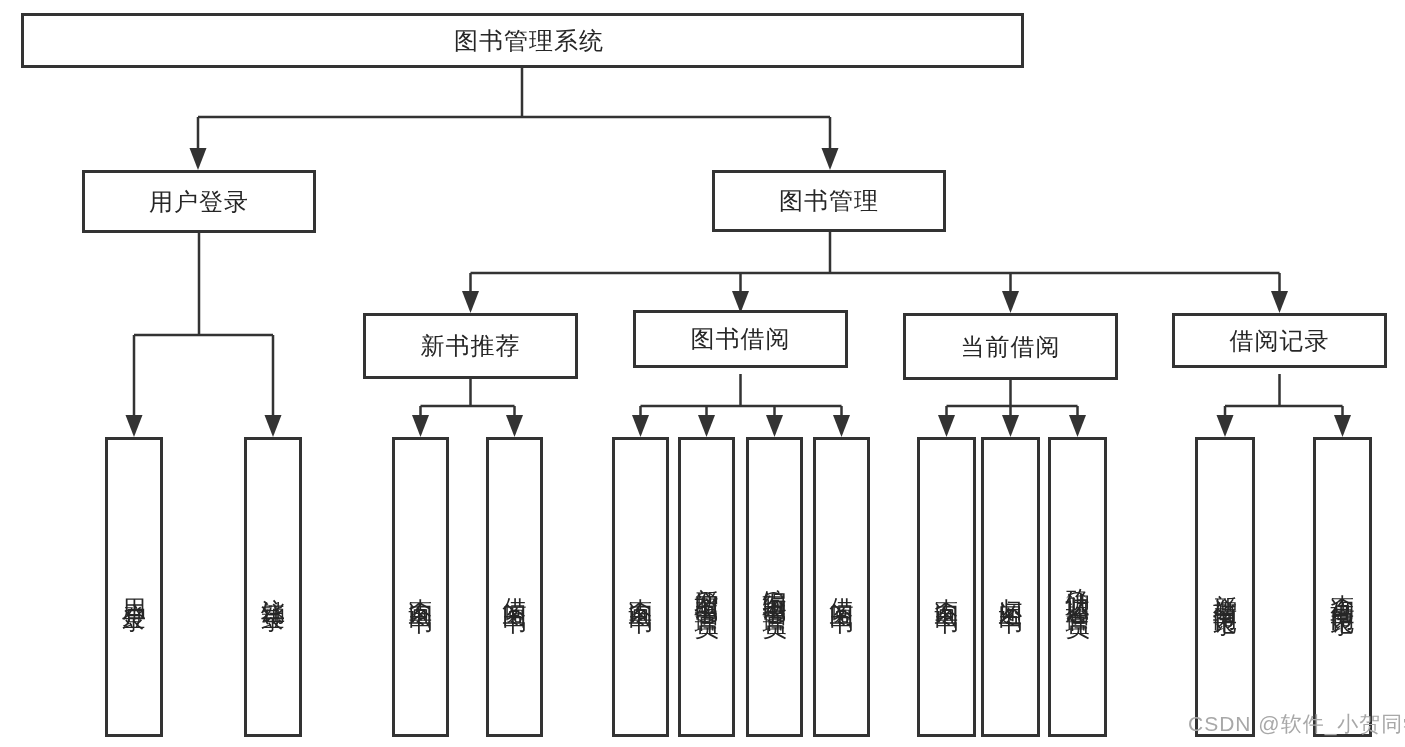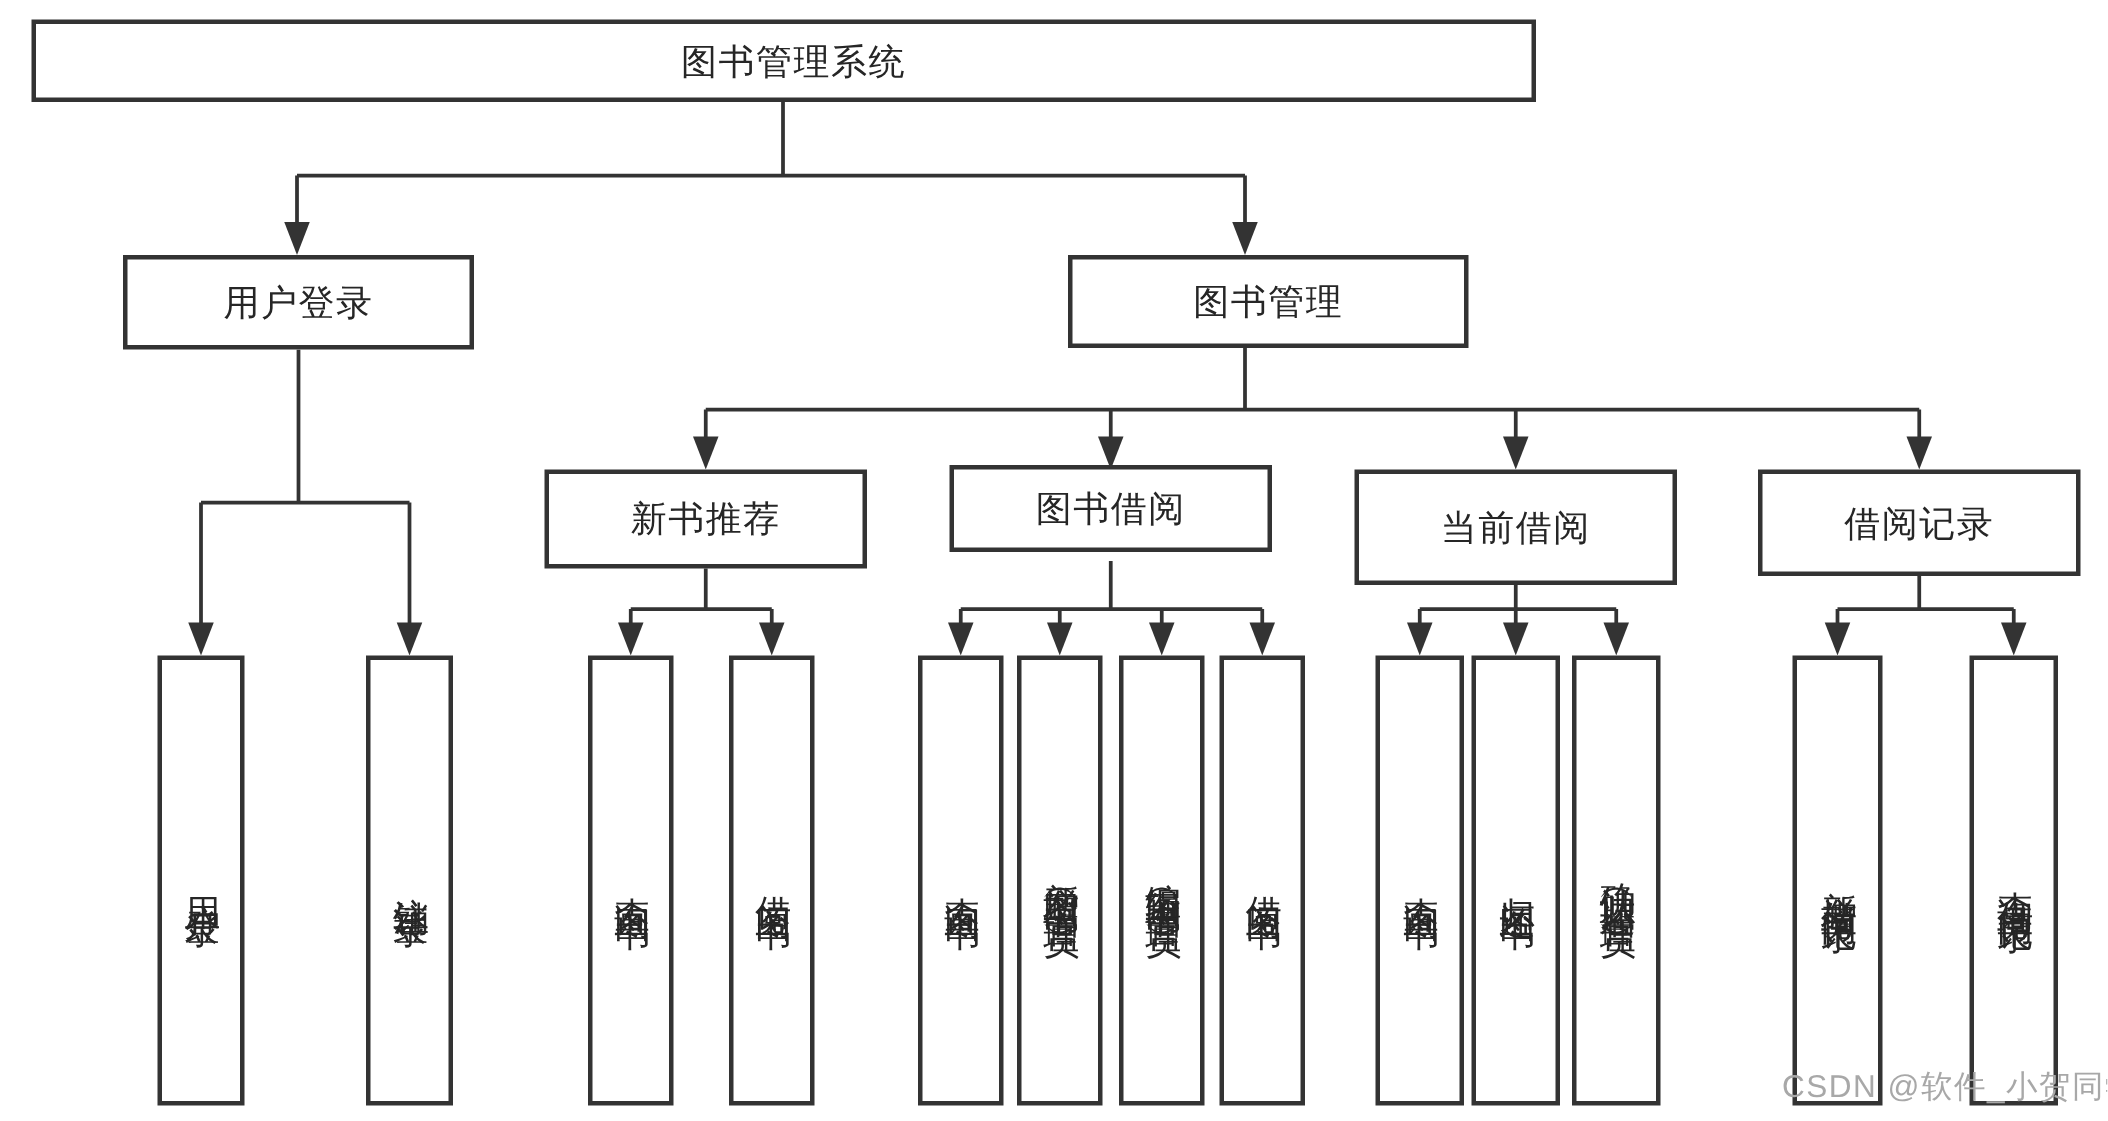--- a/index.html
+++ b/index.html
@@ -29,25 +29,25 @@
     writing-mode:vertical-rl;
     text-orientation:mixed;
     font-size:24px;
     letter-spacing:4px;
     line-height:1;
     white-space:nowrap;
   }
   
   #b-root       {left:21px;  top:13px;  width:1003px; height:55px;padding-left:13px;}
   #b-user-login {left:82px;  top:170px; width:234px;  height:63px;}
-  #b-book-mgmt  {left:712px; top:170px; width:267px;  height:62px;}
+  #b-book-mgmt  {left:712px; top:170px; width:234px;  height:62px;}
   #b-new-book   {left:363px; top:313px; width:215px;  height:66px;}
   #b-book-borrow{left:633px; top:310px; width:215px;  height:58px;align-items:center;}
-  #b-current    {left:903px; top:313px; width:215px;  height:77px;}
-  #b-records    {left:1172px;top:313px; width:215px;  height:71px;}
+  #b-current    {left:903px; top:313px; width:215px;  height:67px;}
+  #b-records    {left:1172px;top:313px; width:215px;  height:55px;}
   
   #b-ul-login  {left:105px;  width:58px;}
   #b-ul-logout {left:244px;  width:58px;}
   #b-nbr-query {left:392px;  width:57px;}
   #b-nbr-borrow{left:486px;  width:57px;}
   #b-bb-query  {left:612px;  width:57px;}
   #b-bb-add    {left:678px;  width:57px;}
   #b-bb-edit   {left:746px;  width:57px;}
   #b-bb-borrow {left:813px;  width:57px;}
   #b-cb-query  {left:917px;  width:59px;}

